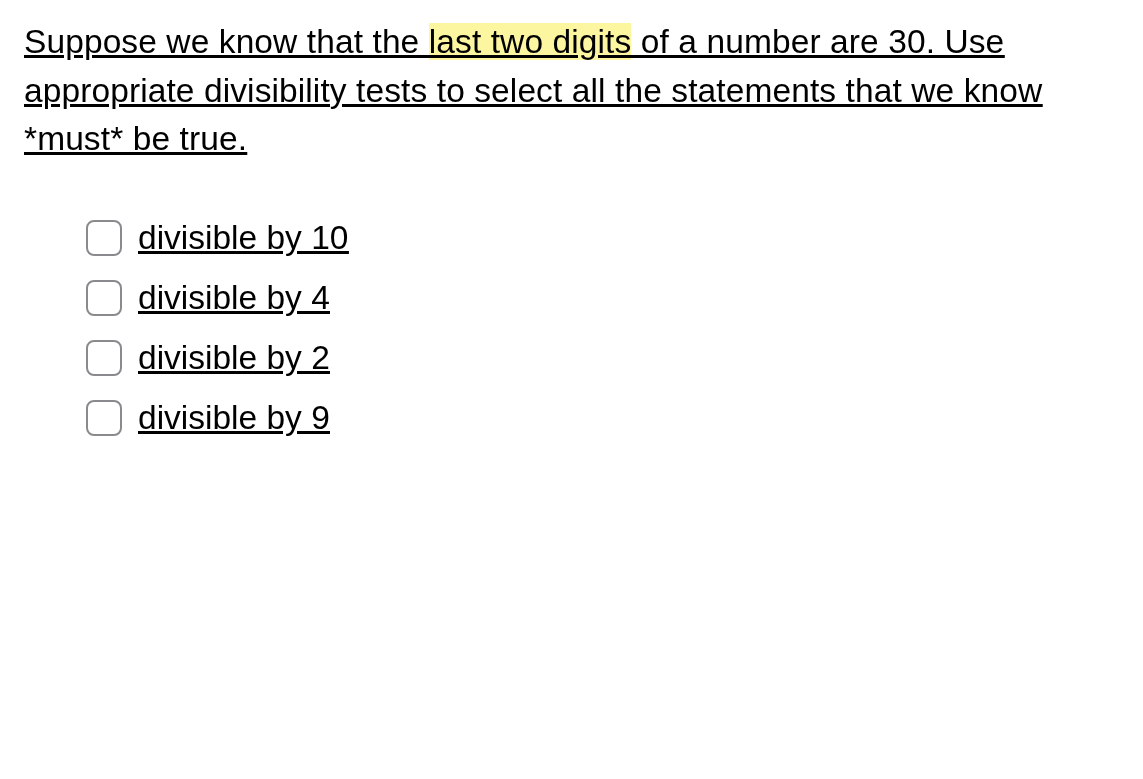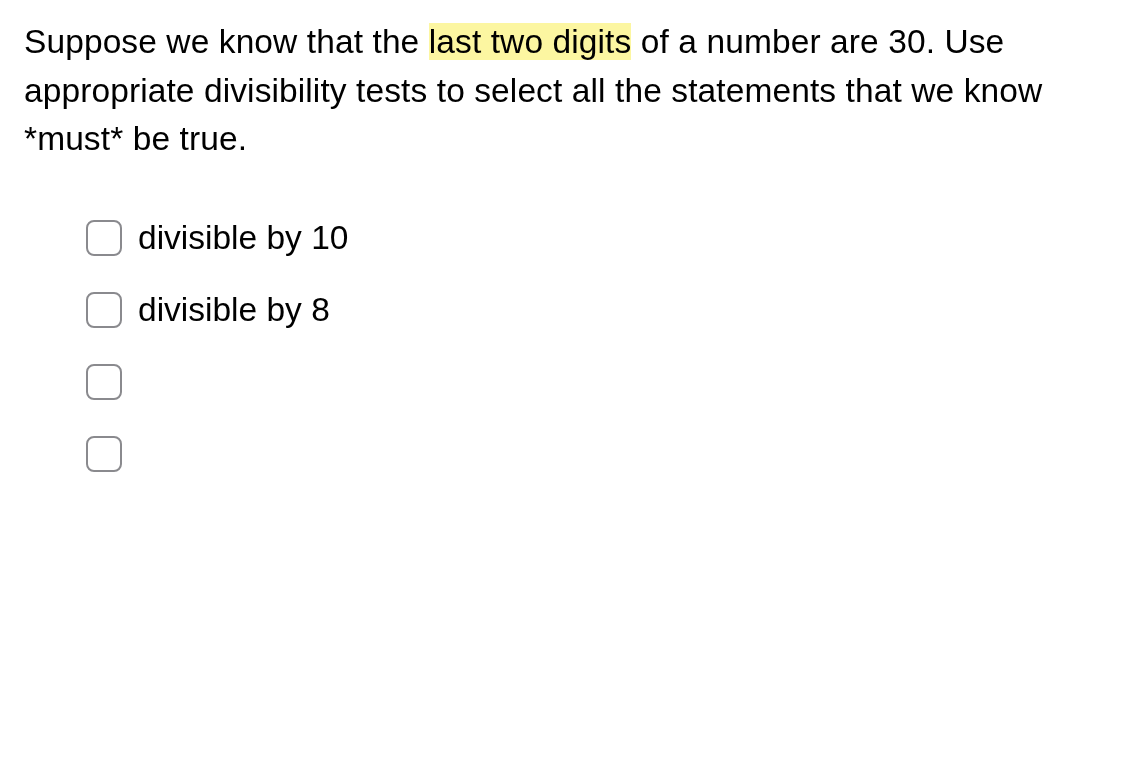--- a/index.html
+++ b/index.html
@@ -1,18 +1,19 @@
 <!DOCTYPE html>
 <html><head>
   <meta charset="utf-8">
   <style>
     * {
       margin: 0;
       padding: 0;
       box-sizing: border-box;
+      text-decoration: underline;
     }
     body {
       width: 1143px;
       height: 779px;
       background: #ffffff;
       font-family: "Lucida Grande", "Lucida Sans Unicode", "Segoe UI", Verdana, sans-serif;
       color: #000000;
       padding: 18px 24px;
     }
     .question {
@@ -21,21 +22,21 @@
       letter-spacing: 0.1px;
       margin-bottom: 56px;
     }
     .highlight {
       background-color: #fcf6a1;
     }
     .options {
       padding-left: 62px;
       display: flex;
       flex-direction: column;
-      gap: 36px;
+      gap: 24px;
     }
     .option {
       display: flex;
       align-items: center;
       gap: 16px;
       cursor: pointer;
     }
     .checkbox {
       width: 36px;
       height: 36px;
@@ -70,21 +71,23 @@
   <span>Suppose we know that the </span><span class="highlight">last two digits</span><span> of a number are 30. Use appropriate divisibility tests to select all the statements that we know *must* be true.</span>
 </div>
 
 <div class="options">
   <label class="option">
     <input type="checkbox" class="checkbox" style="">
     <span class="option-label">divisible by 10</span>
   </label>
   <label class="option">
     <input type="checkbox" class="checkbox" style="">
-    <span class="option-label">divisible by 8</span>
+    <span class="option-label">divisible by 4</span>
   </label>
   <label class="option">
     <input type="checkbox" class="checkbox" style="">
+    <span class="option-label">divisible by 2</span>
   </label>
   <label class="option">
     <input type="checkbox" class="checkbox" style="">
+    <span class="option-label">divisible by 9</span>
   </label>
 </div>
 
 </body></html>

